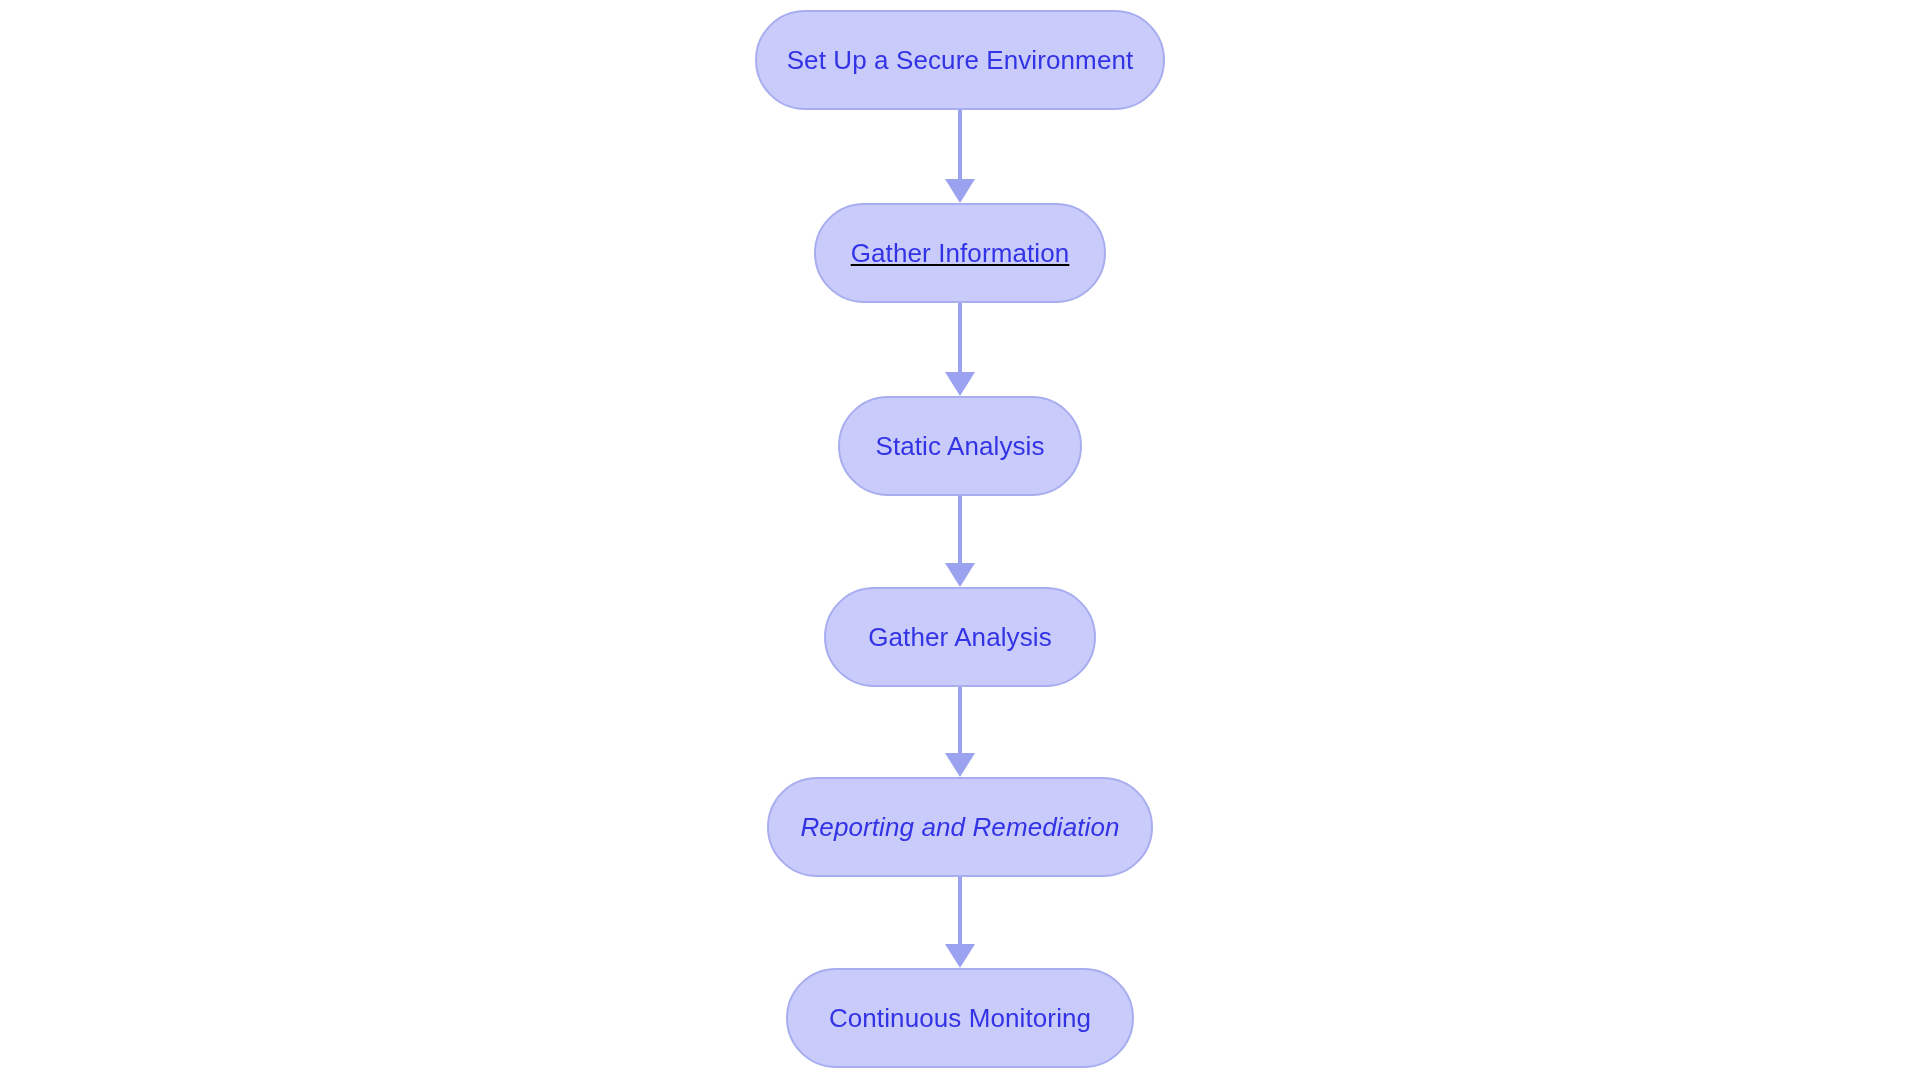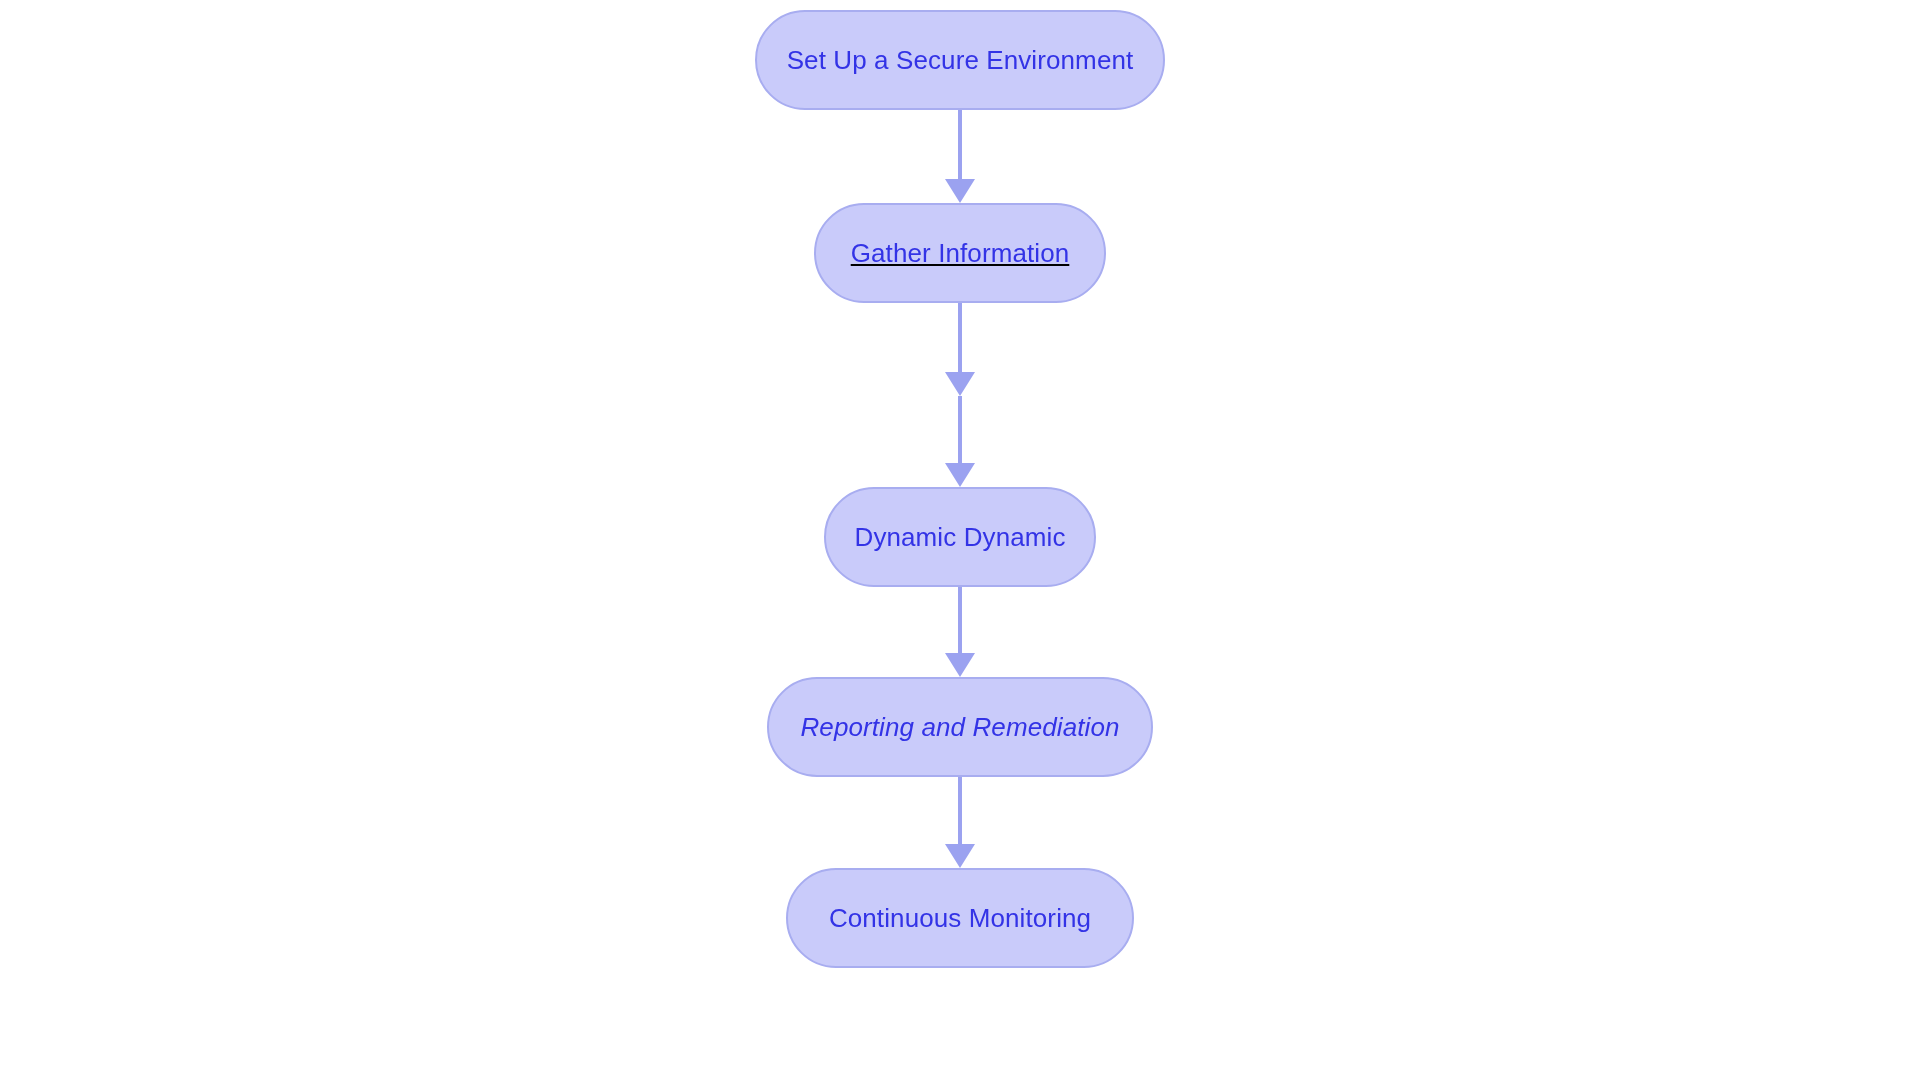--- a/index.html
+++ b/index.html
@@ -118,28 +118,31 @@
 
     <div class="node node-w2">
       <span class="node-label">Gather Information</span>
     </div>
 
     <div class="connector gap-2">
       <div class="connector-line"></div>
       <div class="connector-arrow"></div>
     </div>
 
+    <div class="node node-w3">
+      <span class="node-label">Static Analysis</span>
+    </div>
 
     <div class="connector gap-3">
       <div class="connector-line"></div>
       <div class="connector-arrow"></div>
     </div>
 
     <div class="node node-w4">
-      <span class="node-label">Dynamic Dynamic</span>
+      <span class="node-label">Gather Analysis</span>
     </div>
 
     <div class="connector gap-4">
       <div class="connector-line"></div>
       <div class="connector-arrow"></div>
     </div>
 
     <div class="node node-w5">
       <span class="node-label">Reporting and Remediation</span>
     </div>

